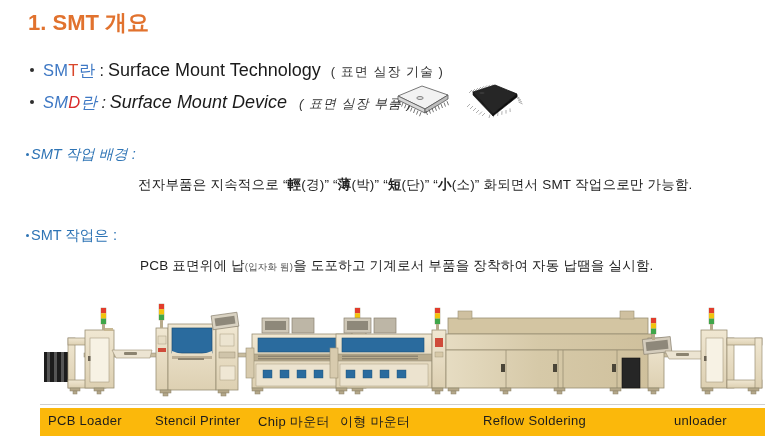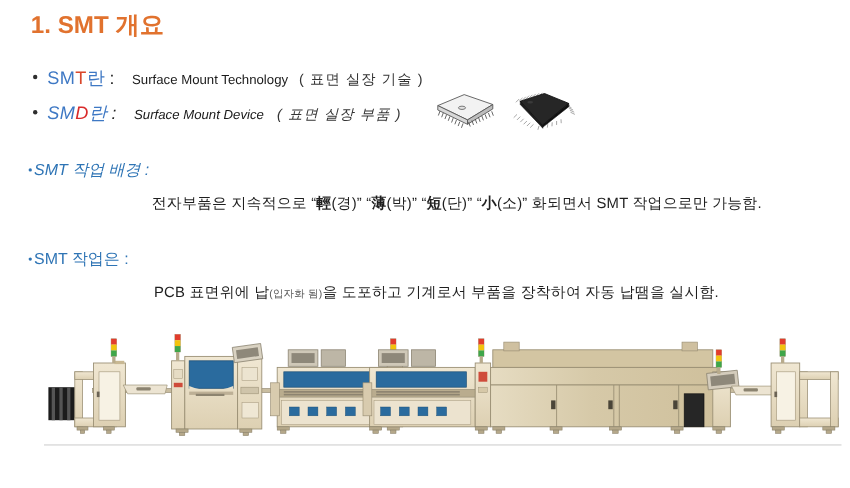--- a/index.html
+++ b/index.html
@@ -27,21 +27,21 @@
     display:inline-block;width:4px;height:4px;border-radius:50%;
     background:#2E2E2E;vertical-align:middle;margin-right:9px;
     margin-bottom:3px;
   }
   .abbr{font-size:16.5px;font-weight:500;letter-spacing:0.3px;}
   .abbr .b{color:#3E78C4;}
   .abbr .r{color:#D92B2B;}
   .abbr .o{color:#D9472B;}
   .abbr .k{color:#3E78C4;}
   .colon{font-size:16px;color:#222;padding:0 4px;}
-  .eng{font-size:12px;color:#1a1a1a;margin-left:12px;}
+  .eng{font-size:18px;color:#1a1a1a;}
   .paren{font-size:13px;color:#333;letter-spacing:1px;}
 
   
   .bluehead{
     position:absolute;white-space:nowrap;
     color:#2E74B5;font-size:14.5px;
   }
   .bluehead .bdot{
     display:inline-block;width:3px;height:3px;border-radius:50%;
     background:#2E74B5;vertical-align:middle;margin-right:2px;margin-bottom:2px;
@@ -388,15 +388,23 @@
           <rect x="702" y="92" width="11" height="3"></rect>
             <rect x="705" y="95" width="5" height="3"></rect>
           <rect x="748" y="92" width="11" height="3"></rect>
             <rect x="751" y="95" width="5" height="3"></rect>
         </g>
       </g>
     </svg>
 
     <div class="floorline"></div>
 
+    <div class="labelbar">
+      <span style="left:8px;">PCB Loader</span>
+      <span style="left:115px;">Stencil Printer</span>
+      <span style="left:218px;">Chip 마운터</span>
+      <span style="left:300px;">이형 마운터</span>
+      <span style="left:443px;">Reflow Soldering</span>
+      <span style="left:634px;">unloader</span>
+    </div>
   </div>
 
 </div>
 
 </body></html>

